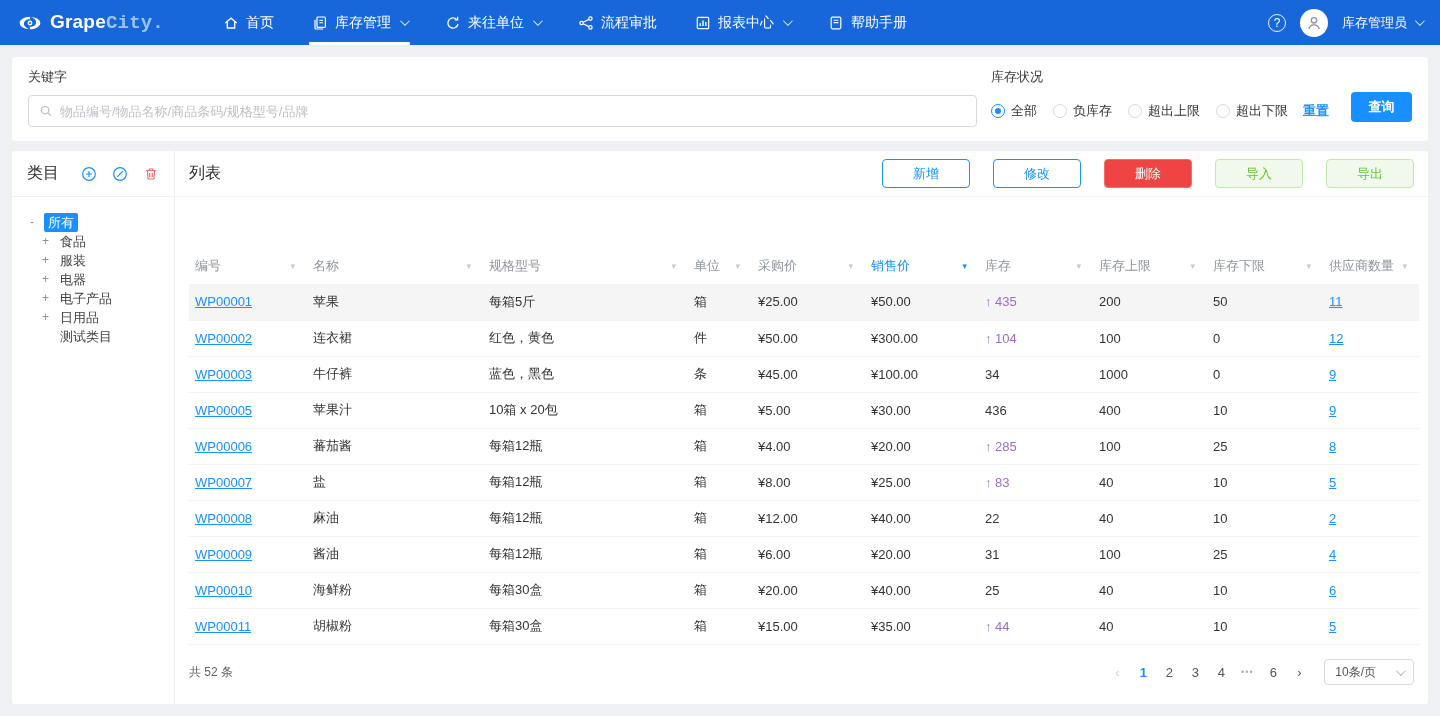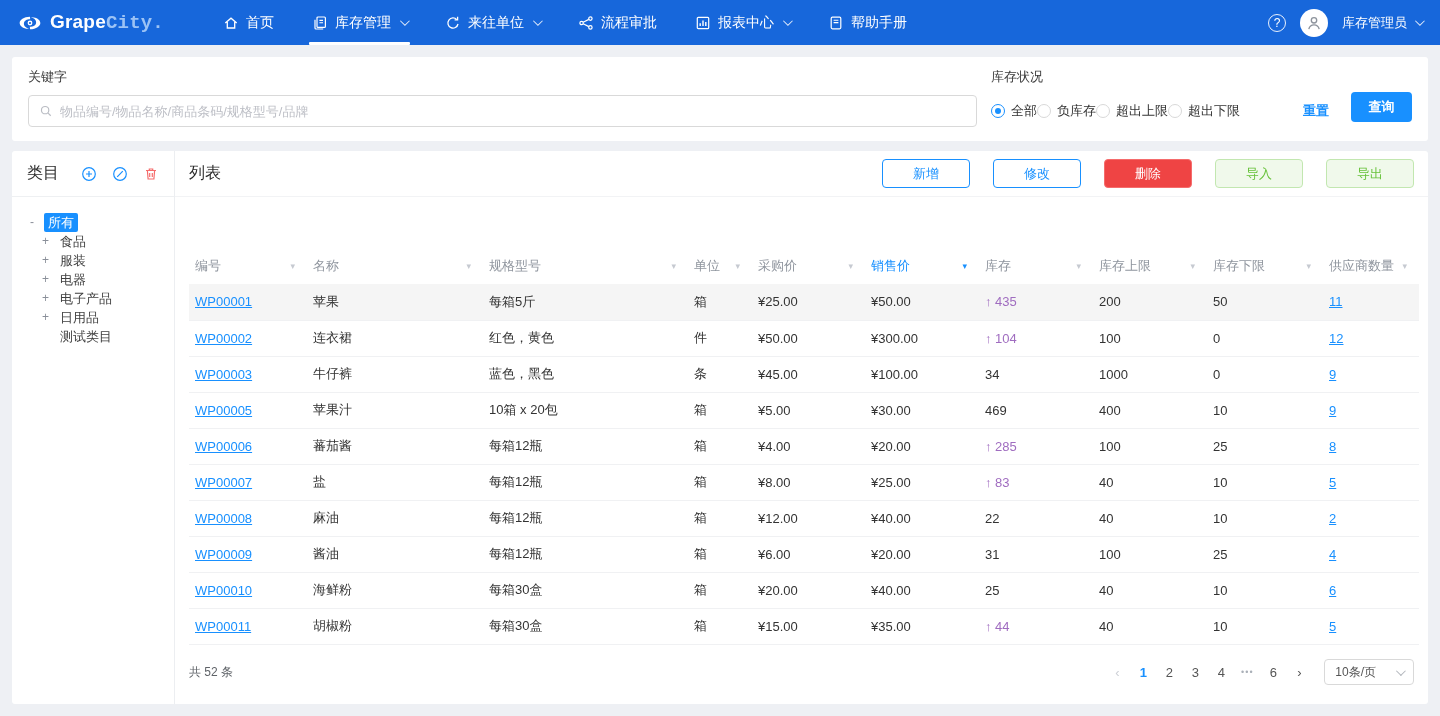--- a/index.html
+++ b/index.html
@@ -27,21 +27,21 @@
 
   
   .filter-card { margin:12px 12px 10px; background:#fff; border-radius:3px; padding:11px 16px 14px; display:flex; }
   .f-label { font-size:13px; color:#3c3c3c; margin-bottom:9px; }
   .kw { width:949px; margin-right:14px; }
   .search-box { height:32px; border:1px solid #d9d9d9; border-radius:4px; display:flex; align-items:center; padding:0 10px; gap:7px; background:#fff; }
   .search-box svg { width:14px; height:14px; flex:none; }
   .search-box input { border:none; outline:none; flex:1; font-size:13px; color:#333; font-family:inherit; background:transparent; }
   .search-box input::placeholder { color:#bdbfc6; }
   .status { flex:1; }
-  .radios { display:flex; align-items:center; height:32px; }
+  .radios { display:flex; align-items:center; gap:16px; height:32px; }
   .radio { display:flex; align-items:center; gap:6px; font-size:13px; color:#333; cursor:pointer; }
   .radio .dot { width:14px; height:14px; border-radius:50%; border:1px solid #d9d9d9; background:#fff; position:relative; flex:none; }
   .radio.checked .dot { border-color:#1890ff; }
   .radio.checked .dot::after { content:""; position:absolute; left:3px; top:3px; width:6px; height:6px; border-radius:50%; background:#1890ff; }
   .f-actions { display:flex; align-items:flex-end; gap:22px; padding-bottom:5px; }
   .reset-link { color:#1890ff; font-size:13px; font-weight:bold; cursor:pointer; line-height:22px; }
   .query-btn { width:61px; height:30px; background:#1890ff; border:none; border-radius:4px; color:#fff; font-size:13px; font-weight:bold; cursor:pointer; font-family:inherit; }
 
   
   .main-card { flex:1; margin:0 12px 12px; background:#fff; border-radius:3px; display:flex; overflow:hidden; }
@@ -403,21 +403,21 @@
                 <td>0</td>
                 <td><a class="cell-link">9</a></td>
               </tr>
               <tr>
                 <td><a class="cell-link">WP00005</a></td>
                 <td>苹果汁</td>
                 <td>10箱 x 20包</td>
                 <td>箱</td>
                 <td>¥5.00</td>
                 <td>¥30.00</td>
-                <td>469</td>
+                <td>436</td>
                 <td>400</td>
                 <td>10</td>
                 <td><a class="cell-link">9</a></td>
               </tr>
               <tr>
                 <td><a class="cell-link">WP00006</a></td>
                 <td>蕃茄酱</td>
                 <td>每箱12瓶</td>
                 <td>箱</td>
                 <td>¥4.00</td>

